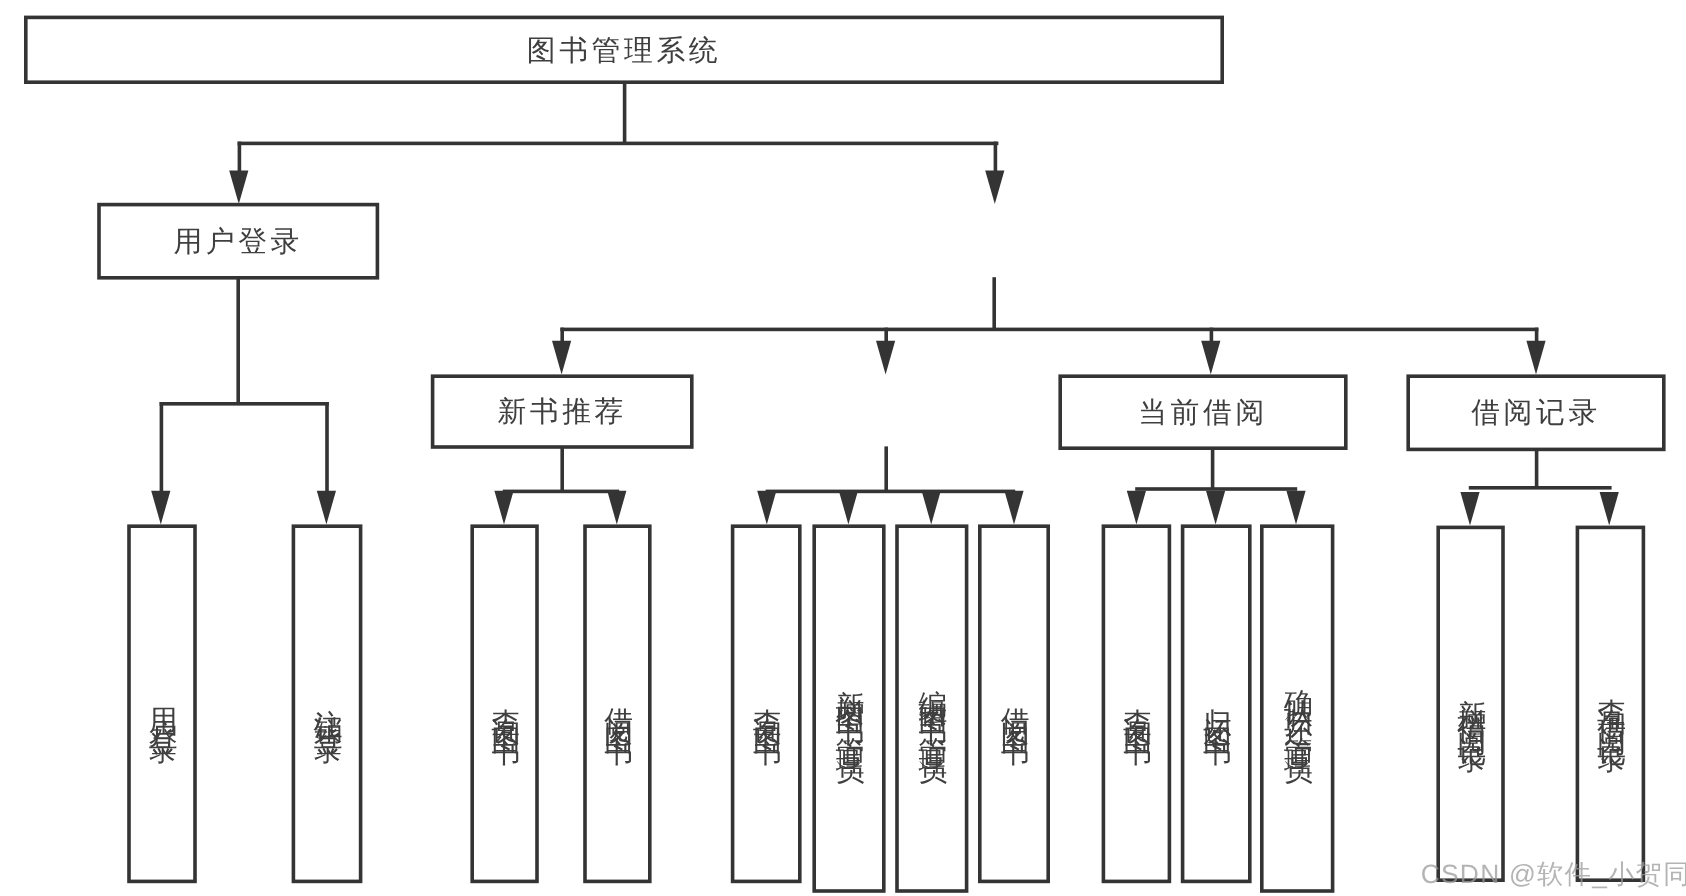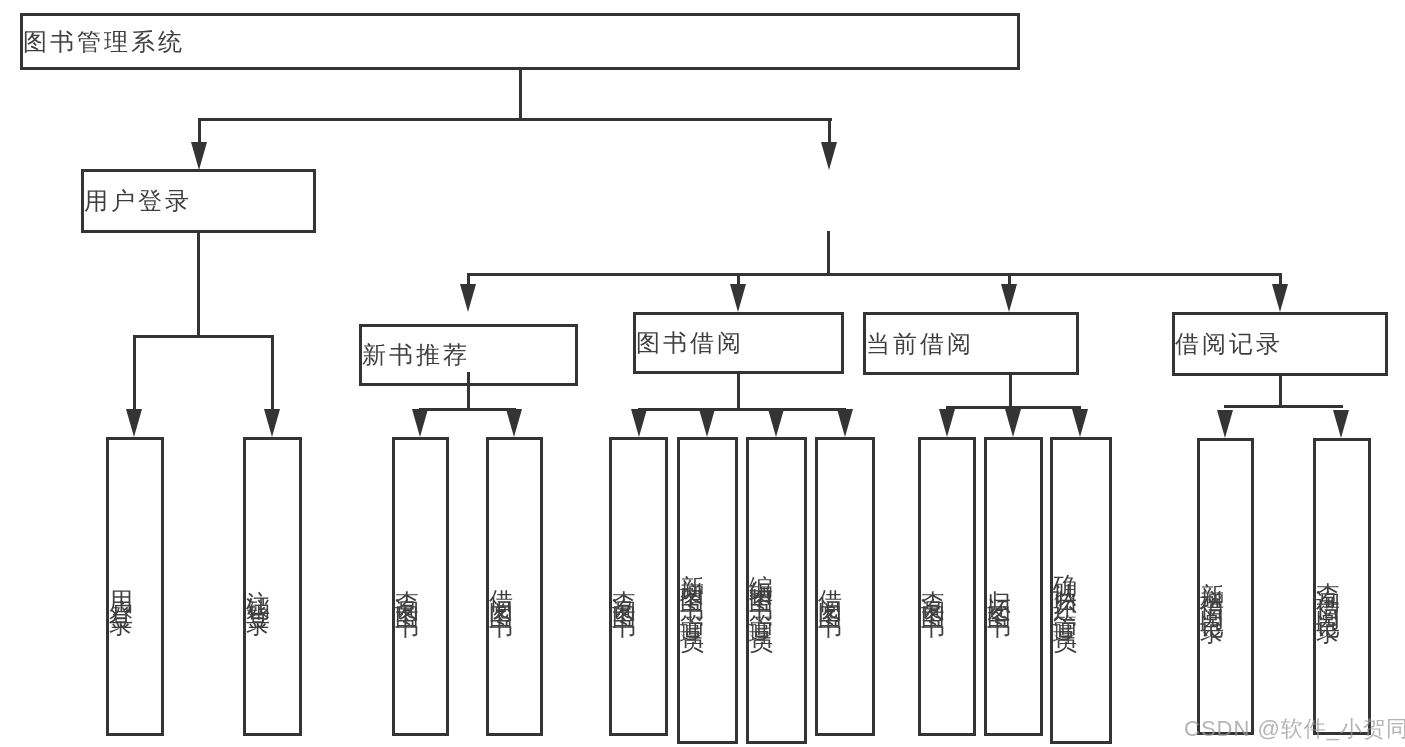--- a/index.html
+++ b/index.html
@@ -10,20 +10,21 @@
     font-family:"Liberation Sans","DejaVu Sans",sans-serif;
     overflow:hidden;
   }
   .node{
     position:absolute;
     box-sizing:border-box;
     border:3px solid #343434;
     background:#ffffff;
     display:flex;
     align-items:center;
+    justify-content:center;
     color:#3f3f3f;
   }
   .hlabel{
     font-size:24px;
     letter-spacing:3px;
     white-space:nowrap;
     color:#3f3f3f;
   }
   .vlabel{
     writing-mode:vertical-rl;
@@ -83,27 +84,24 @@
   <div class="hl" style="left:467px;top:273px;width:815px;"></div>
   <div class="vl" style="left:467px;top:273px;height:13px;"></div>
   <div class="arrow" style="left:460px;top:284px;"></div>
   <div class="vl" style="left:737px;top:273px;height:13px;"></div>
   <div class="arrow" style="left:730px;top:284px;"></div>
   <div class="vl" style="left:1008px;top:273px;height:13px;"></div>
   <div class="arrow" style="left:1001px;top:284px;"></div>
   <div class="vl" style="left:1279px;top:273px;height:13px;"></div>
   <div class="arrow" style="left:1272px;top:284px;"></div>
 
-  <div class="node" style="left:359px;top:324px;width:219px;height:62px;">
+  <div class="node" style="left:359px;top:312px;width:219px;height:62px;">
     <span class="hlabel">新书推荐</span>
   </div>
-  <div class="node" style="left:633px;top:312px;width:211px;height:62px;">
-    <span class="hlabel">图书借阅</span>
-  </div>
-  <div class="node" style="left:863px;top:312px;width:216px;height:63px;">
+  <div class="node" style="left:882px;top:312px;width:241px;height:63px;">
     <span class="hlabel">当前借阅</span>
   </div>
   <div class="node" style="left:1172px;top:312px;width:216px;height:64px;">
     <span class="hlabel">借阅记录</span>
   </div>
 
   <div class="vl" style="left:467px;top:372px;height:38px;"></div>
   <div class="hl" style="left:419px;top:408px;width:97px;"></div>
   <div class="arrow" style="left:412px;top:409px;"></div>
   <div class="arrow" style="left:506px;top:409px;"></div>

